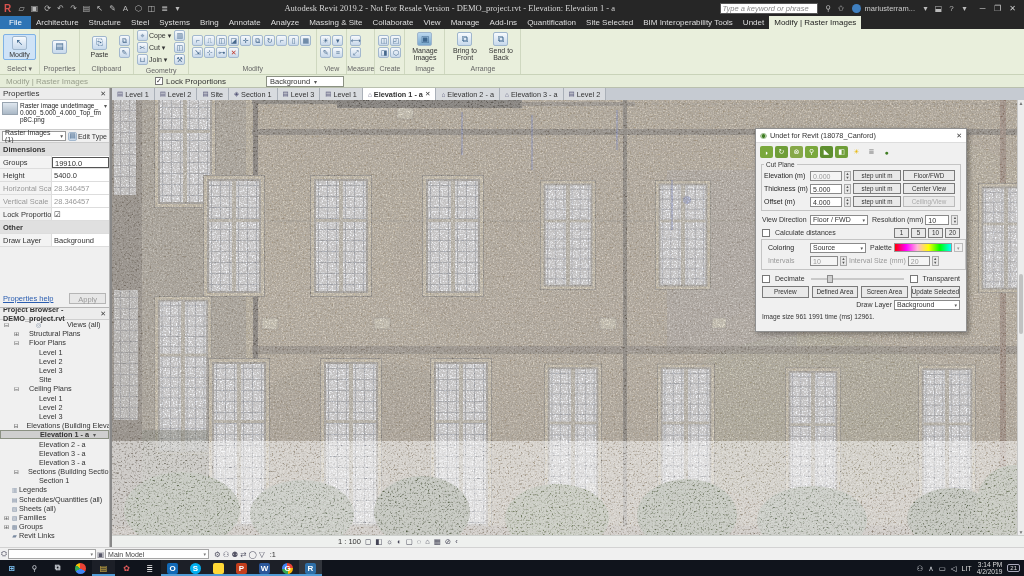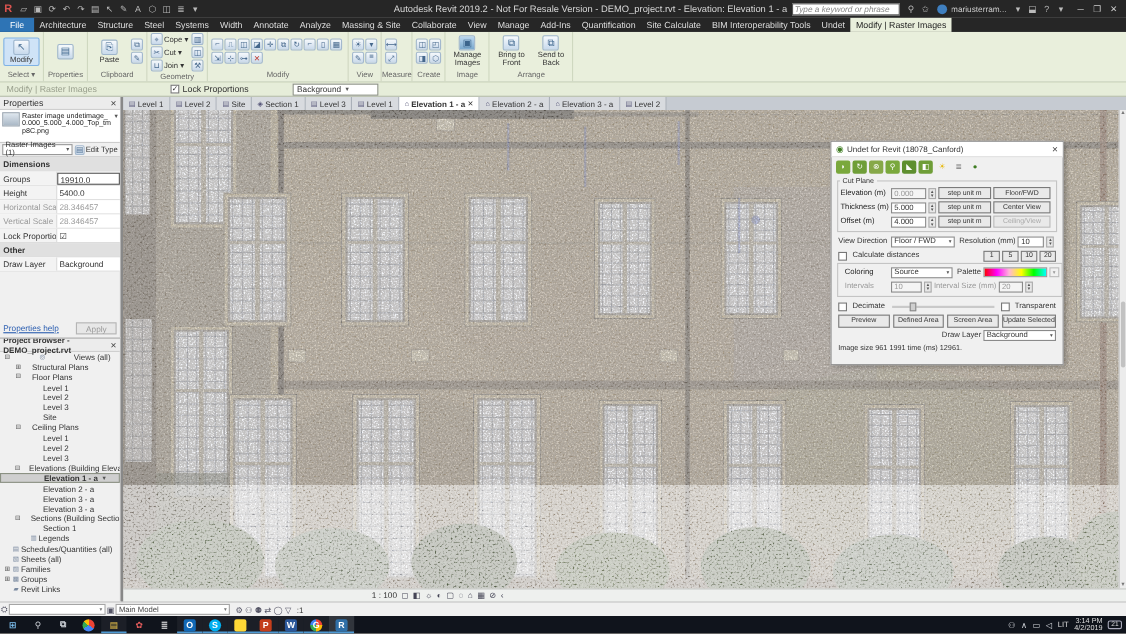--- a/index.html
+++ b/index.html
@@ -4,21 +4,21 @@
 <style>
   *{margin:0;padding:0;box-sizing:border-box;}
   html,body{width:1024px;height:576px;overflow:hidden;background:#888;}
   body{font-family:"Liberation Sans","DejaVu Sans",sans-serif;position:relative;font-size:9px;color:#333;}
   .abs{position:absolute;}
   
   #titlebar{left:0;top:0;right:0;height:16px;background:#262626;color:#c9c9c9;display:flex;align-items:center;z-index:20;}
   .rlogo{width:15px;text-align:center;color:#d9534f;font-weight:bold;font-size:10px;}
   .qa{display:flex;align-items:center;}
   .qa span{width:13px;text-align:center;font-size:8px;color:#b9b9b9;}
-  #apptitle{flex:1;text-align:right;font-size:8.5px;color:#d6d6d6;white-space:nowrap;overflow:hidden;}
+  #apptitle{flex:1;text-align:center;font-size:8.5px;color:#d6d6d6;white-space:nowrap;overflow:hidden;font-family:Liberation Serif, serif;}
   #searchbox{width:98px;height:11px;background:#fff;border:1px solid #555;color:#888;font-style:italic;font-size:7.5px;padding:0 2px;line-height:9px;}
   .tbr{display:flex;align-items:center;gap:4px;margin:0 4px;}
   .tbr .tic{font-size:8px;color:#bbb;}
   .avatar{width:9px;height:9px;border-radius:50%;background:#3f7fbf;display:inline-block;}
   .uname{font-size:7.5px;color:#ccc;max-width:62px;overflow:hidden;white-space:nowrap;}
   .winctl{display:flex;}
   .winctl span{width:15px;text-align:center;color:#ccc;font-size:8px;}
   
   #tabrow{left:0;top:16px;right:0;height:13px;background:#262626;display:flex;align-items:stretch;white-space:nowrap;z-index:19;}
   .ftab{background:#2e74b5;color:#fff;padding:0 9px;display:flex;align-items:center;font-size:8px;}
@@ -177,30 +177,30 @@
   </div>
 </div>
 
 <div id="tabrow" class="abs">
   <span class="ftab">File</span>
   <span style="display:flex">
     <span class="rtab">Architecture</span>
       <span class="rtab">Structure</span>
       <span class="rtab">Steel</span>
       <span class="rtab">Systems</span>
-      <span class="rtab">Width</span>
+      <span class="rtab">Bring</span>
       <span class="rtab">Annotate</span>
       <span class="rtab">Analyze</span>
       <span class="rtab">Massing &amp; Site</span>
       <span class="rtab">Collaborate</span>
       <span class="rtab">View</span>
       <span class="rtab">Manage</span>
       <span class="rtab">Add-Ins</span>
       <span class="rtab">Quantification</span>
-      <span class="rtab">Site Calculate</span>
+      <span class="rtab">Site Selected</span>
       <span class="rtab">BIM Interoperability Tools</span>
       <span class="rtab">Undet</span>
       <span class="rtab active">Modify | Raster Images</span>
   </span>
 </div>
 
 <div id="ribbon" class="abs">
   <div class="rpanel">
     <div class="rbody">
       <span class="bigbtn hl">
@@ -492,21 +492,21 @@
       <div class="trow" style="padding-left: 13px;">
         <span class="texp">⊟</span>
         <span class="tico"></span>
         <span class="tlab">Sections (Building Section)</span>
       </div>
       <div class="trow" style="padding-left: 23px;">
         <span class="texp"></span>
         <span class="tico"></span>
         <span class="tlab">Section 1</span>
       </div>
-      <div class="trow" style="padding-left: 3px; margin-left: 16px;">
+      <div class="trow" style="padding-left: 3px;">
         <span class="texp"></span>
         <span class="tico">▥</span>
         <span class="tlab">Legends</span>
       </div>
       <div class="trow" style="padding-left: 3px;">
         <span class="texp"></span>
         <span class="tico">▤</span>
         <span class="tlab">Schedules/Quantities (all)</span>
       </div>
       <div class="trow" style="padding-left: 3px;">

